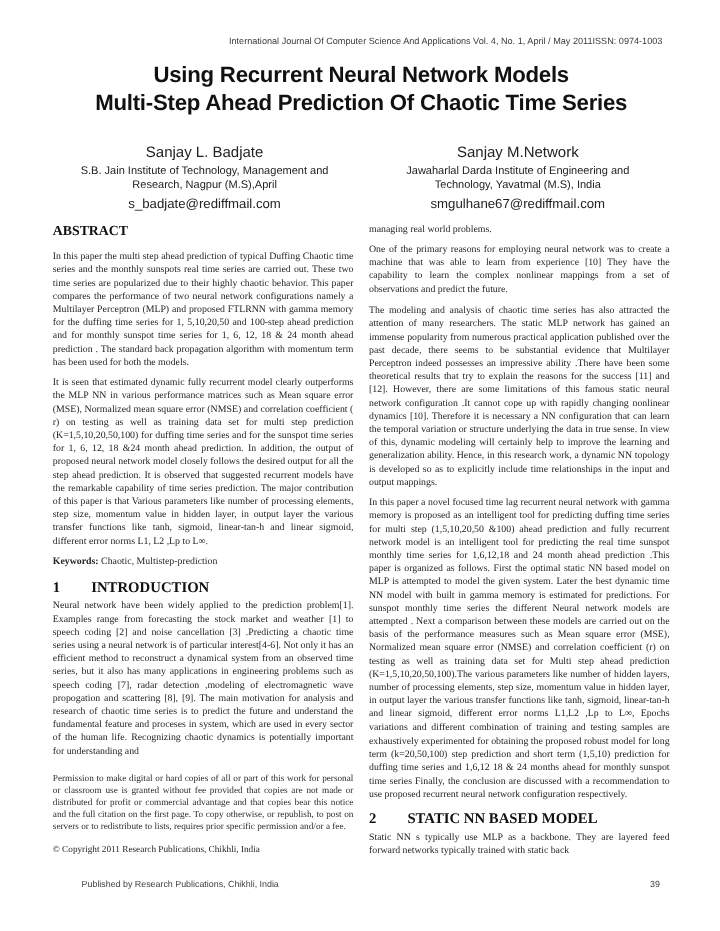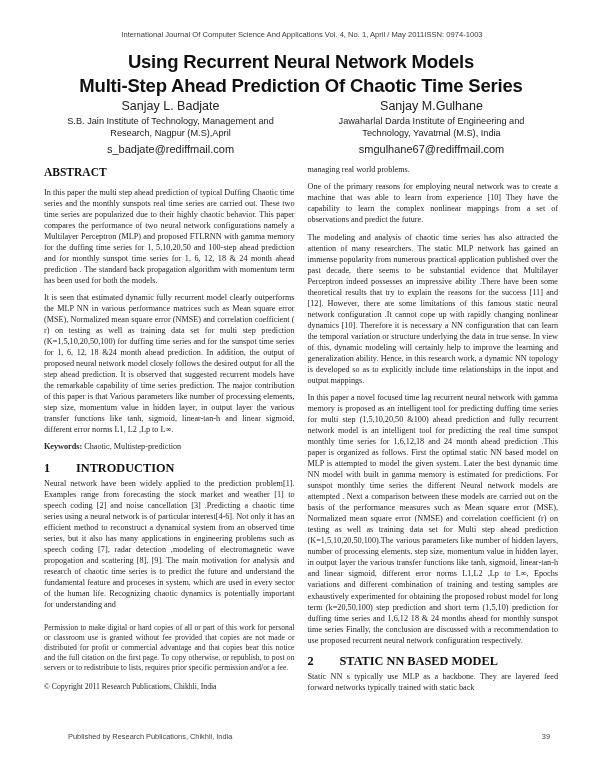--- a/index.html
+++ b/index.html
@@ -4,30 +4,30 @@
 <style>
   * { margin:0; padding:0; box-sizing:border-box; }
   html,body { background:#e8e8e8; }
   .page {
     width:600px; height:776px; background:#ffffff; color:#222;
     font-family:"Liberation Serif", serif;
     position:relative; margin:0 auto; overflow:hidden;
     padding:30px 42px 0 44px;
   }
   .hdr {
-    display:flex; justify-content:center;
+    display:flex; justify-content:flex-end;
     font-family:"Liberation Sans", sans-serif;
     font-size:7.6px; color:#3a3a3a; padding:0 6px 0 8px;
   }
   .title {
     text-align:center; font-family:"Liberation Sans", sans-serif;
     font-weight:bold; font-size:18.5px; line-height:1.32;
     margin-top:11px; color:#111; letter-spacing:-0.2px;
   }
-  .authors { display:flex; gap:8px; margin-top:0; }
+  .authors { display:flex; gap:8px; margin-top:21px; }
   .author { flex:1; text-align:center; font-family:"Liberation Sans", sans-serif; color:#222; }
   .author-name { font-size:12.5px; }
   .affil { font-size:9.2px; line-height:1.28; margin-top:3px; }
   .email { font-size:11px; margin-top:4px; }
   .cols { display:flex; gap:13px; margin-top:9px; }
   .col { flex:1; font-size:8.2px; line-height:1.345; text-align:justify; color:#242424; }
   .col p { margin-bottom:6px; }
   .abs-heading {
     font-size:11.5px; font-weight:bold; color:#111;
     margin:1px 0 6px; text-align:left;
@@ -66,21 +66,21 @@
   <div class="authors">
     <div class="author">
       <div class="author-name">Sanjay L. Badjate</div>
       <div class="affil">
         <div>S.B. Jain Institute of Technology, Management and</div>
         <div>Research, Nagpur (M.S),April</div>
       </div>
       <div class="email">s_badjate@rediffmail.com</div>
     </div>
     <div class="author">
-      <div class="author-name">Sanjay M.Gulhane</div>
+      <div class="author-name">Sanjay M.Network</div>
       <div class="affil">
         <div>Jawaharlal Darda Institute of Engineering and</div>
         <div>Technology, Yavatmal (M.S), India</div>
       </div>
       <div class="email">smgulhane67@rediffmail.com</div>
     </div>
   </div>
 
   <div class="cols">
 

